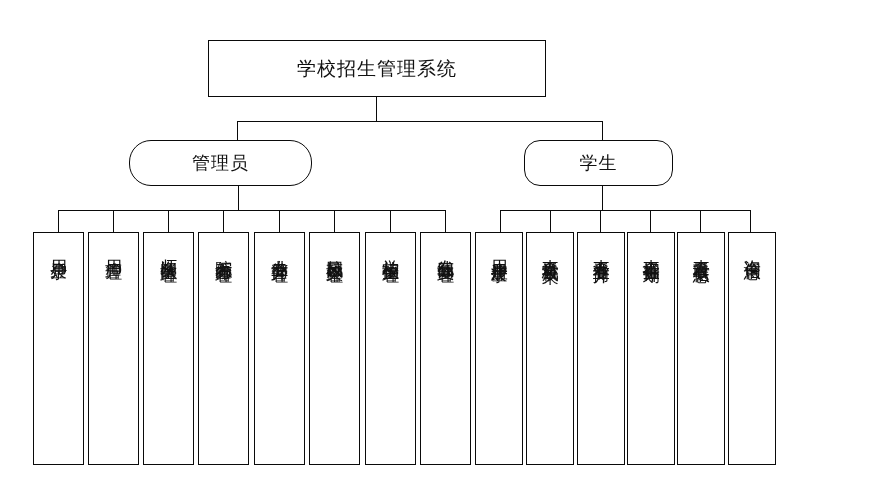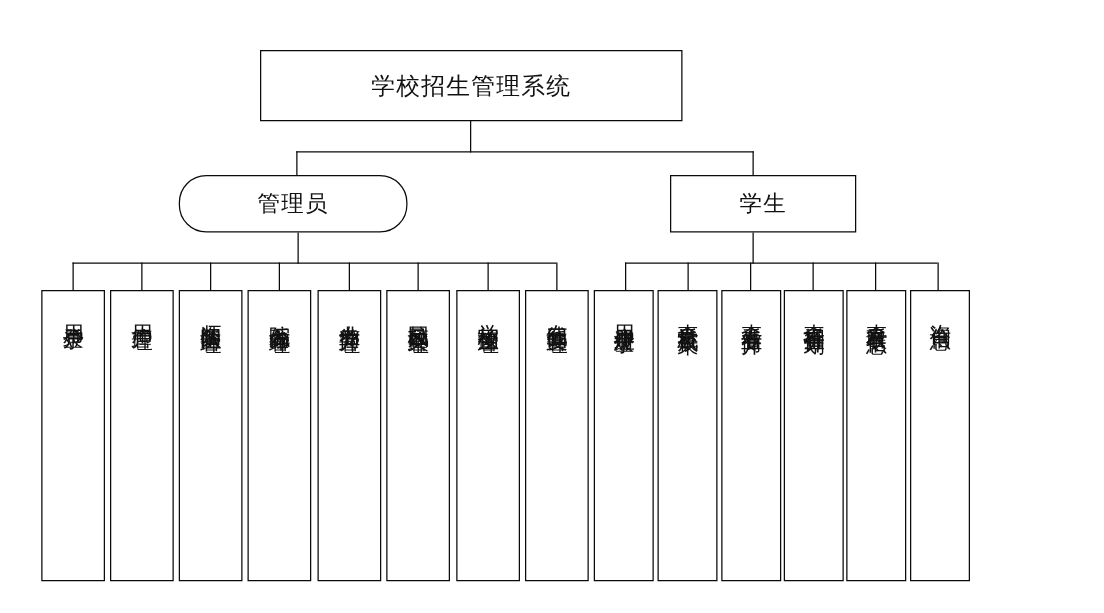--- a/index.html
+++ b/index.html
@@ -75,25 +75,25 @@
   </div>
 
   <div class="line vline" style="left:376px; top:96px; height:26px;"></div>
 
   <div class="line hline" style="left:237px; top:121px; width:366px;"></div>
 
   <div class="line vline" style="left:237px; top:121px; height:20px;"></div>
 
   <div class="line vline" style="left:602px; top:121px; height:20px;"></div>
 
-  <div class="node node-mid" style="left:143px; top:140px; width:183px; height:46px;border-radius:22px;">
+  <div class="node node-mid" style="left:129px; top:140px; width:183px; height:46px;border-radius:22px;">
     <span>管理员</span>
   </div>
 
-  <div class="node node-mid" style="left:536px; top:140px; width:149px; height:46px;">
+  <div class="node node-mid" style="left:524px; top:140px; width:149px; height:46px;border-radius:16px;">
     <span>学生</span>
   </div>
 
   <div class="line vline" style="left:238px; top:186px; height:25px;"></div>
 
   <div class="line hline" style="left:58px; top:210px; width:387px;"></div>
 
   <div class="line vline" style="left:602px; top:186px; height:25px;"></div>
 
   <div class="line hline" style="left:500px; top:210px; width:250px;"></div>

